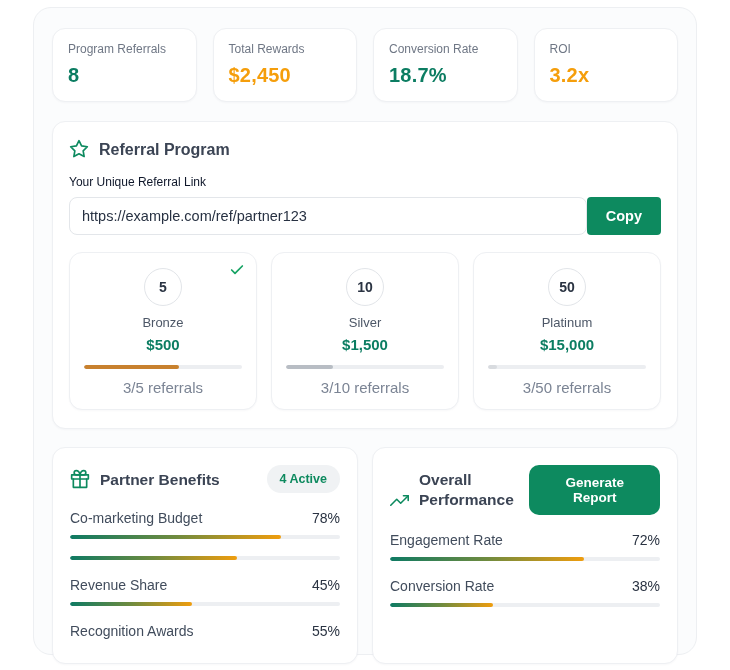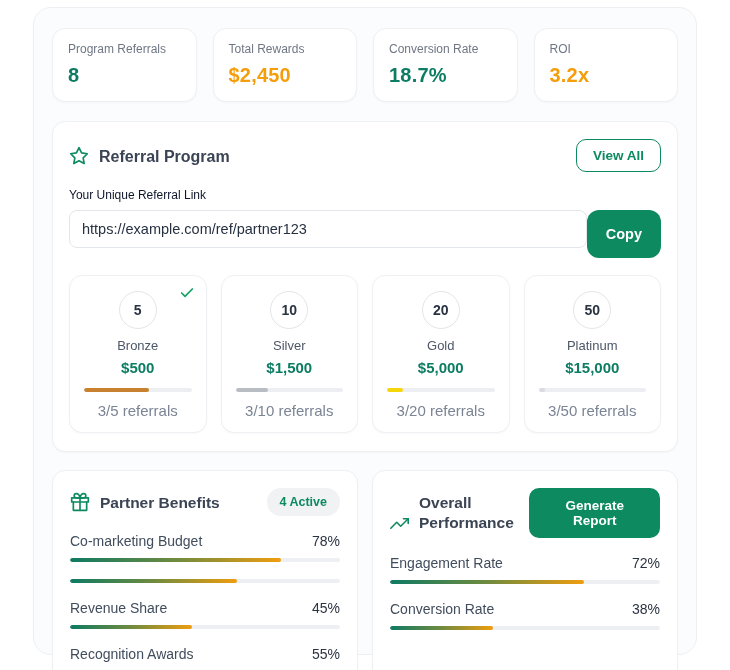--- a/index.html
+++ b/index.html
@@ -47,23 +47,23 @@
   .link-label { font-size: 12px; color: #0f172a; margin-bottom: 8px; }
   .link-row { display: flex; }
   .link-input {
     flex: 1; height: 38px;
     border: 1px solid #e3e6ea; border-radius: 8px;
     padding: 0 12px; font-size: 14.5px; color: #273142;
     font-family: "Liberation Sans", sans-serif;
     background: #ffffff; outline: none;
   }
   .btn-copy {
-    height: 48px; margin-left: 0px; padding: 0 19px;
+    height: 38px; margin-left: 0px; padding: 0 19px;
     background: #0d8a5f; color: #ffffff; border: none;
-    border-radius: 12px; font-size: 14.5px; font-weight: 700;
+    border-radius: 4px; font-size: 14.5px; font-weight: 700;
     font-family: "Liberation Sans", sans-serif; cursor: pointer;
   }
 
   
   .tiers-row { display: flex; gap: 14px; margin-top: 17px; }
   .tier-card { flex: 1; position: relative; padding: 13px 13px 13px; text-align: center; }
   .tier-check { position: absolute; top: 9px; right: 11px; line-height: 0; }
   .tier-circle {
     width: 38px; height: 38px; border-radius: 50%;
     border: 1px solid #e2e5e9; margin: 2px auto 9px;
@@ -129,21 +129,20 @@
   <div class="card referral-card">
     <div class="ref-header">
       <div class="title-group">
         <span class="icon">
           <svg width="20" height="20" viewBox="0 0 24 24" fill="none" stroke="#0d8a5f" stroke-width="2" stroke-linecap="round" stroke-linejoin="round">
               <polygon points="12 2 15.09 8.26 22 9.27 17 14.14 18.18 21.02 12 17.77 5.82 21.02 7 14.14 2 9.27 8.91 8.26 12 2"></polygon>
             </svg>
         </span>
         <span class="section-title">Referral Program</span>
       </div>
-      <button class="btn-outline">View All</button>
     </div>
 
     <div class="link-label">Your Unique Referral Link</div>
     <div class="link-row">
       <input class="link-input" type="text" value="https://example.com/ref/partner123" style="">
       <button class="btn-copy">Copy</button>
     </div>
 
     <div class="tiers-row">
 
@@ -165,29 +164,20 @@
       <div class="card tier-card">
         <div class="tier-circle">10</div>
         <div class="tier-name">Silver</div>
         <div class="tier-reward">$1,500</div>
         <div class="tier-track">
           <div class="tier-fill" style="width: 30%; background: rgb(184, 189, 196);"></div>
         </div>
         <div class="tier-progress">3/10 referrals</div>
       </div>
 
-      <div class="card tier-card">
-        <div class="tier-circle">20</div>
-        <div class="tier-name">Gold</div>
-        <div class="tier-reward">$5,000</div>
-        <div class="tier-track">
-          <div class="tier-fill" style="width: 15%; background: rgb(244, 214, 11);"></div>
-        </div>
-        <div class="tier-progress">3/20 referrals</div>
-      </div>
 
       <div class="card tier-card">
         <div class="tier-circle">50</div>
         <div class="tier-name">Platinum</div>
         <div class="tier-reward">$15,000</div>
         <div class="tier-track">
           <div class="tier-fill" style="width: 6%; background: rgb(216, 219, 223);"></div>
         </div>
         <div class="tier-progress">3/50 referrals</div>
       </div>

